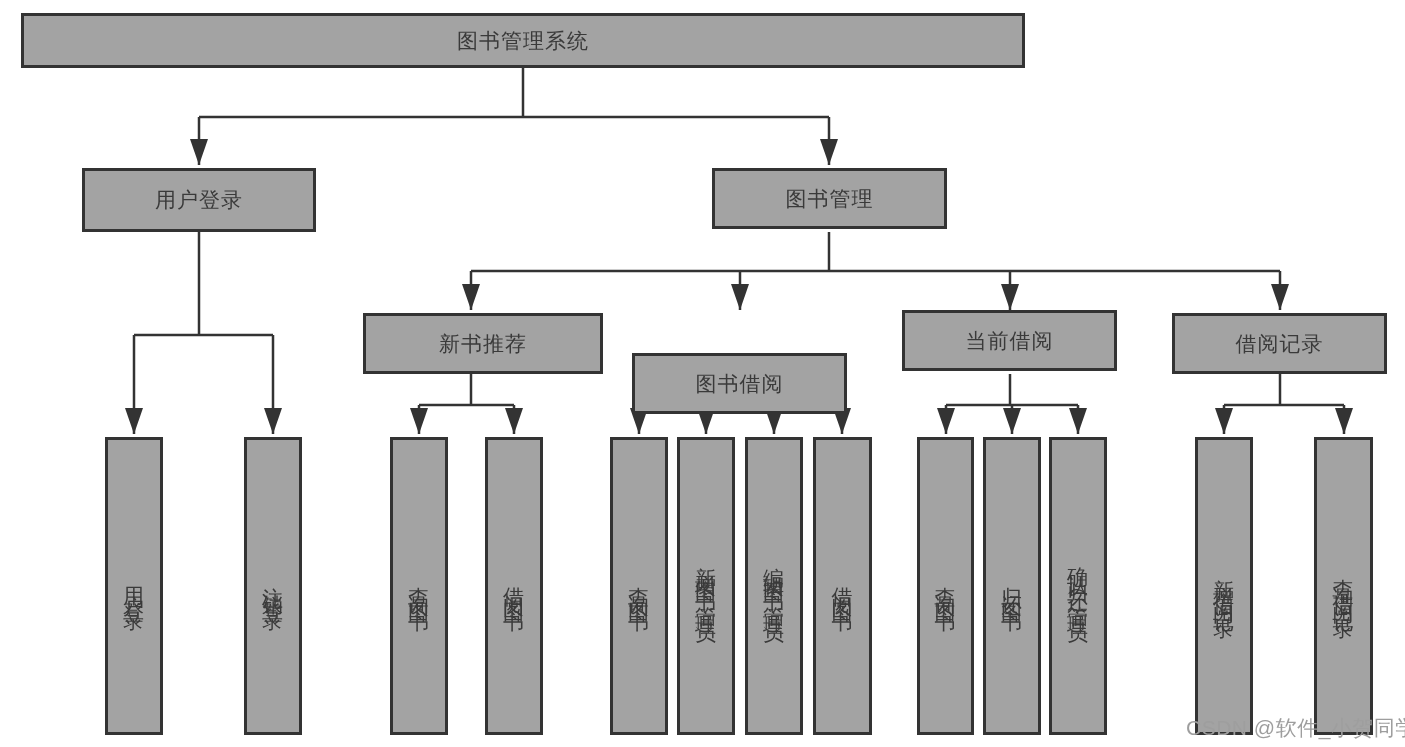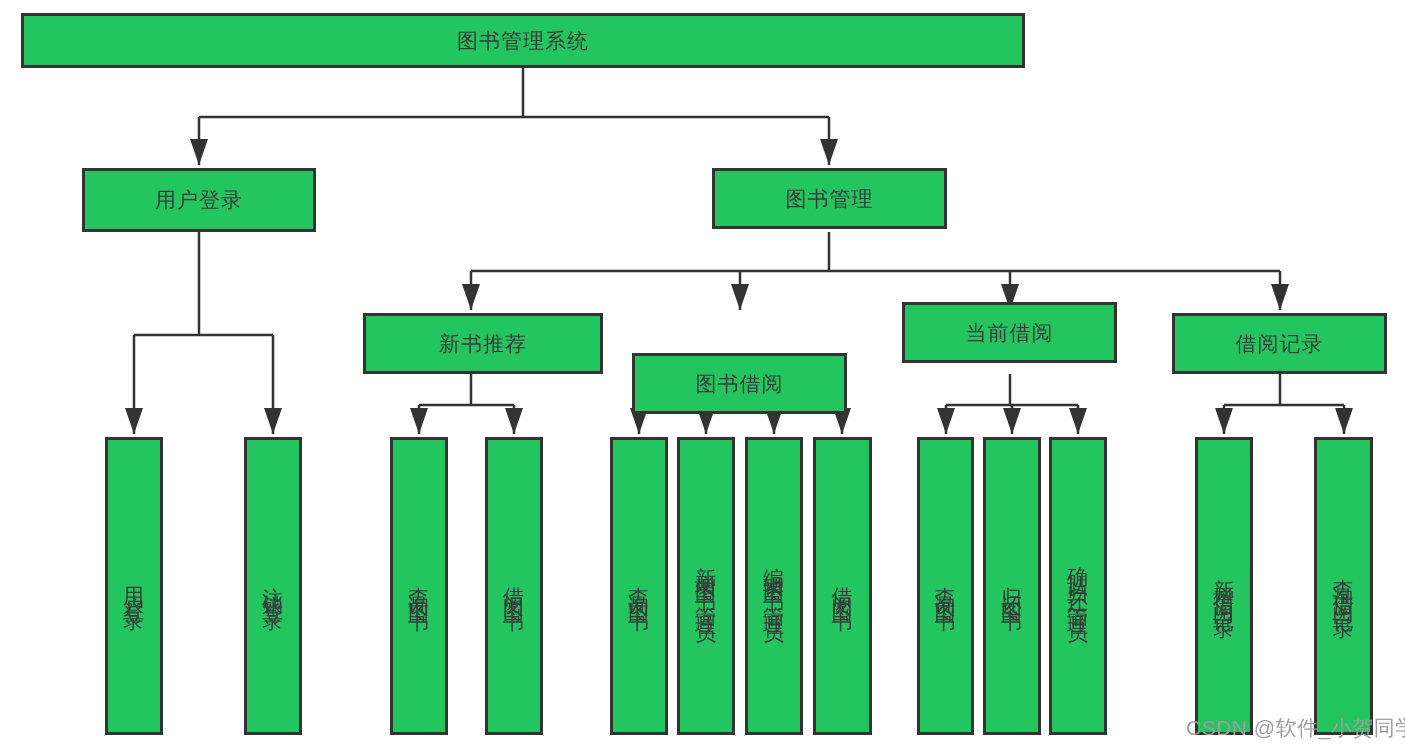--- a/index.html
+++ b/index.html
@@ -4,38 +4,38 @@
 <style>
   html,body{margin:0;padding:0;}
   body{
     width:1405px;height:747px;position:relative;overflow:hidden;
     background:#ffffff;
     font-family:"Liberation Sans","DejaVu Sans",sans-serif;
   }
   svg.wires{position:absolute;left:0;top:0;z-index:0;}
   .node{
     position:absolute;box-sizing:border-box;z-index:1;
-    border:3px solid #333333;background:#22c55e;
+    border:3px solid #333333;background:#a3a3a3;
     display:flex;align-items:center;justify-content:center;
     color:#3a3a3a;font-size:21px;line-height:1.2;
     letter-spacing:1px;white-space:nowrap;
   }
   .v{
     writing-mode:vertical-rl;text-orientation:mixed;
     letter-spacing:8px;
   }
   
   #n-root{left:21px;top:13px;width:1004px;height:55px;}
   
   #n-user-login{left:82px;top:168px;width:234px;height:64px;}
   #n-book-mgmt{left:712px;top:168px;width:235px;height:61px;}
   
   #n-new-books{left:363px;top:313px;width:240px;height:61px;}
   #n-book-borrow{left:632px;top:313px;width:215px;height:61px;margin-top:40px;}
-  #n-current-borrow{left:902px;top:302px;width:215px;height:61px;}
+  #n-current-borrow{left:902px;top:310px;width:215px;height:61px;}
   #n-borrow-records{left:1172px;top:313px;width:215px;height:61px;}
   
   #l-user-login{left:105px;top:437px;width:58px;height:298px;}
   #l-logout{left:244px;top:437px;width:58px;height:298px;}
   #l-nb-query{left:390px;top:437px;width:58px;height:298px;}
   #l-nb-borrow{left:485px;top:437px;width:58px;height:298px;}
   #l-bb-query{left:610px;top:437px;width:58px;height:298px;}
   #l-bb-add{left:677px;top:437px;width:58px;height:298px;}
   #l-bb-edit{left:745px;top:437px;width:58px;height:298px;}
   #l-bb-borrow{left:813px;top:437px;width:59px;height:298px;}

